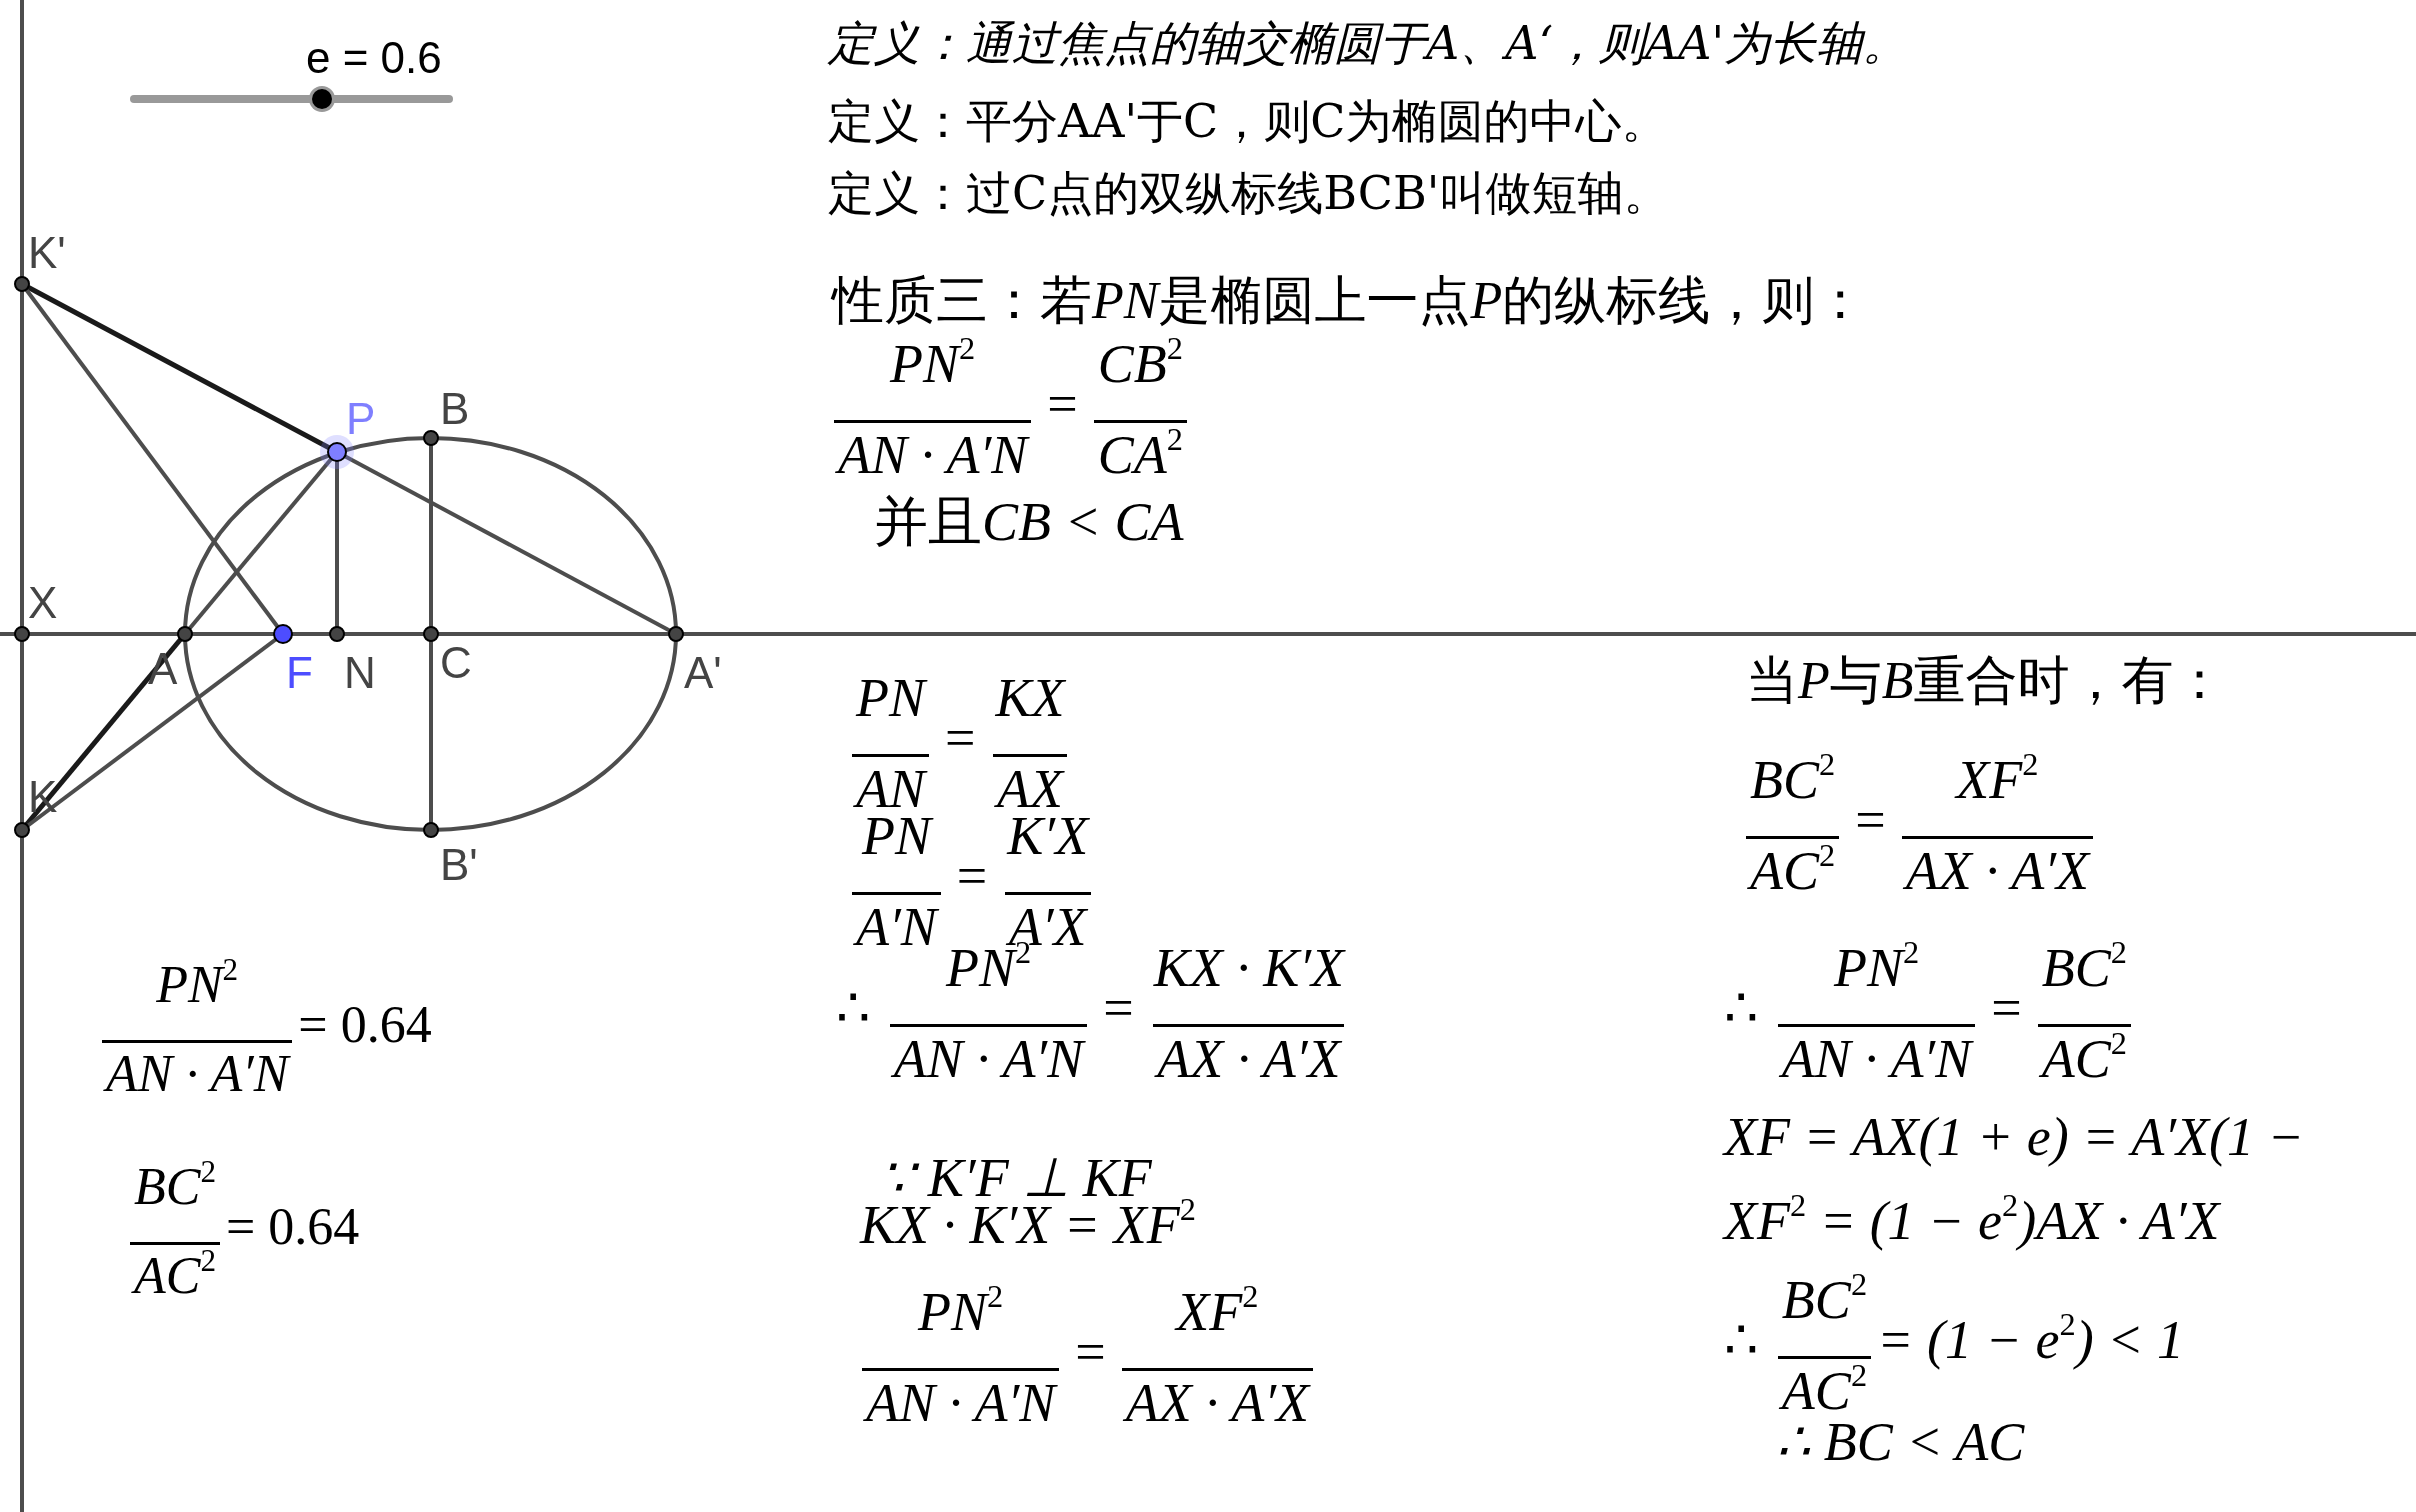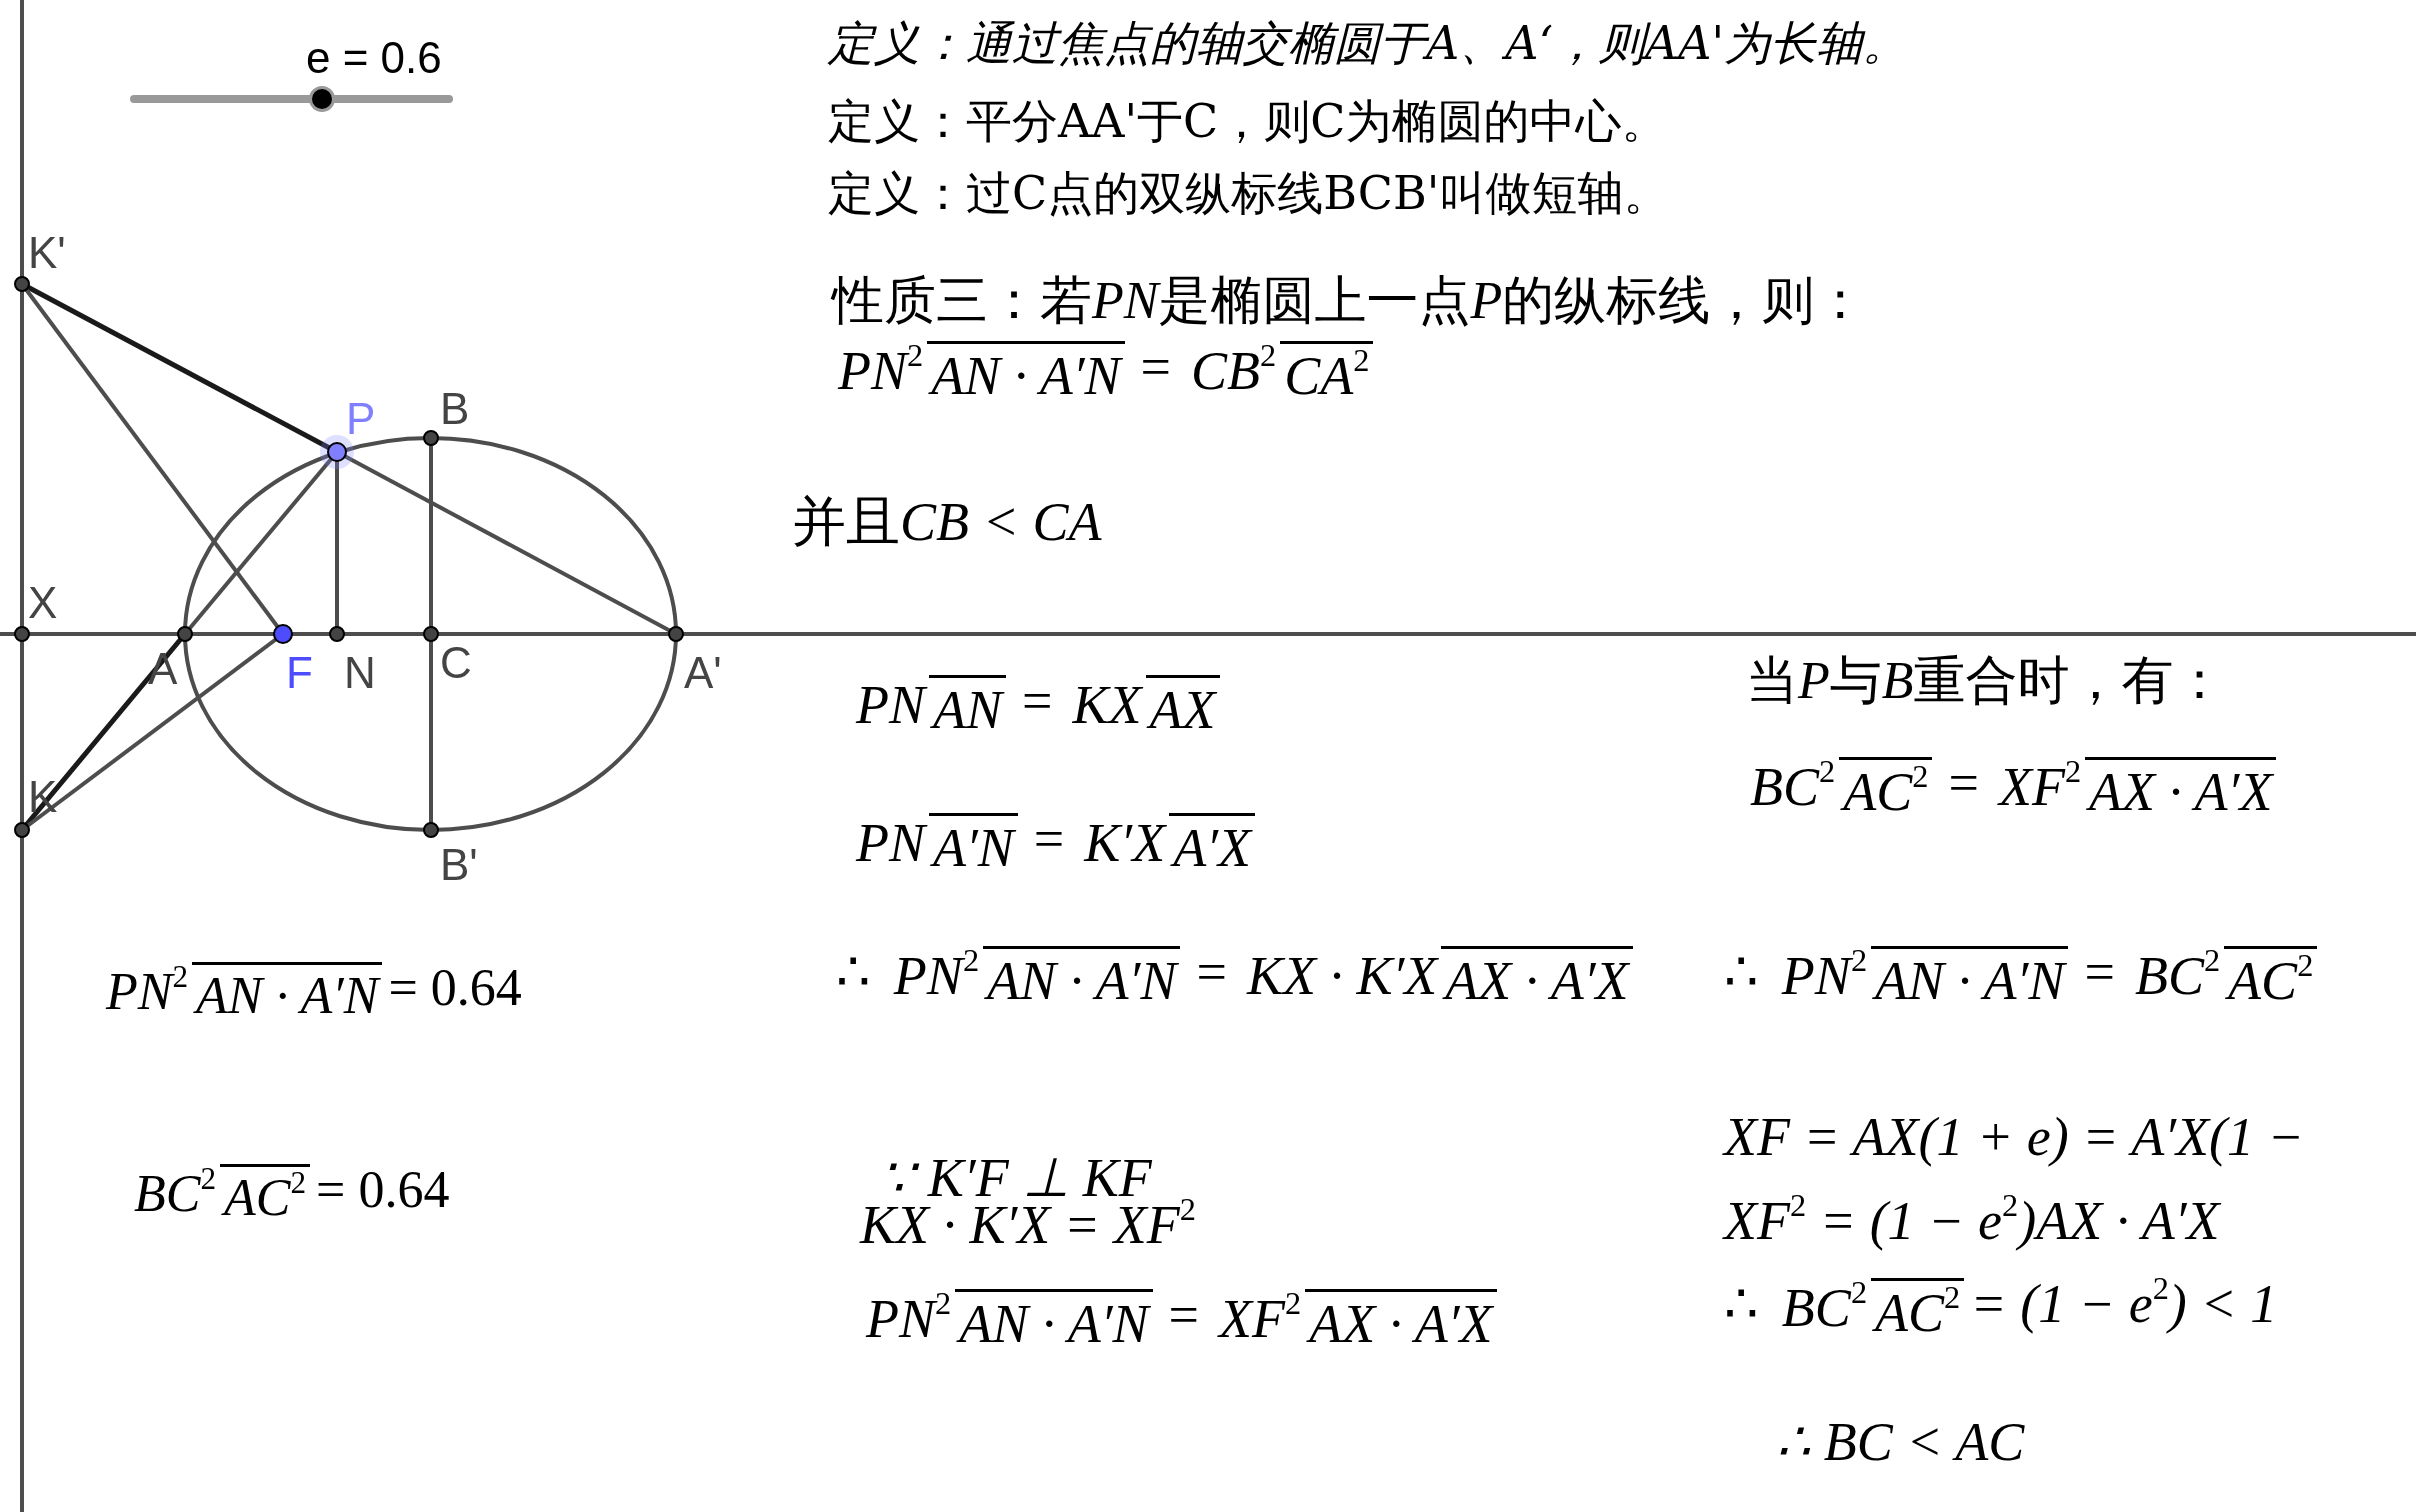--- a/index.html
+++ b/index.html
@@ -3,21 +3,21 @@
 <meta charset="utf-8">
 <style>
   html, body { margin:0; padding:0; background:#ffffff; }
   body { width:2416px; height:1512px; position:relative; overflow:hidden; font-family:"Liberation Serif", serif; color:#000; }
   .abs { position:absolute; white-space:nowrap; }
   svg.canvas { position:absolute; left:0; top:0; }
   .def { font-family:"Liberation Sans", sans-serif; font-size:46px; left:828px; line-height:1; }
   .cjk { font-family:"DejaVu Serif", serif; }
   .math { font-family:"Liberation Serif", serif; font-style:italic; font-size:54px; }
   .up { font-style:normal; }
-  .frac { display:inline-flex; flex-direction:row; align-items:center; vertical-align:middle; margin:0 6px; }
+  .frac { display:inline-flex; flex-direction:column; align-items:center; vertical-align:middle; margin:0 6px;gap:25px; }
   .frac .num { padding:0 4px 2px; line-height:1.05; }
   .frac .den { border-top:3px solid #000000; padding:4px 4px 0; line-height:1.05; }
   sup { font-size:0.6em; font-style:normal; vertical-align:0.7em; line-height:0; }
   .op { font-style:normal; margin:0 10px; }
   .pt-label { font-family:"Liberation Sans", sans-serif; font-size:44px; fill:#444; }
   .slider-label { font-family:"Liberation Sans", sans-serif; font-size:44px; }
 </style>
 </head>
 <body>
 
@@ -77,21 +77,21 @@
 </div>
 <div class="abs math" style="left:828px; top:336px; font-size:54px;">
   <span class="frac">
       <span class="num"><span>PN</span><sup>2</sup></span>
       <span class="den">AN · A′N</span>
     </span><span class="op">=</span><span class="frac">
       <span class="num"><span>CB</span><sup>2</sup></span>
       <span class="den"><span>CA</span><sup>2</sup></span>
     </span>
 </div>
-<div class="abs math" style="left:792px; top:486px; font-size:54px;">
+<div class="abs math" style="left:874px; top:486px; font-size:54px;">
   <span class="up cjk">并且</span><span>CB &lt; CA</span>
 </div>
 
 <div class="abs math" style="left:96px; top:958px; font-size:52px;">
   <span class="frac">
       <span class="num"><span>PN</span><sup>2</sup></span>
       <span class="den">AN · A′N</span>
     </span><span class="up">= 0.64</span>
 </div>
 <div class="abs math" style="left:124px; top:1160px; font-size:52px;">

